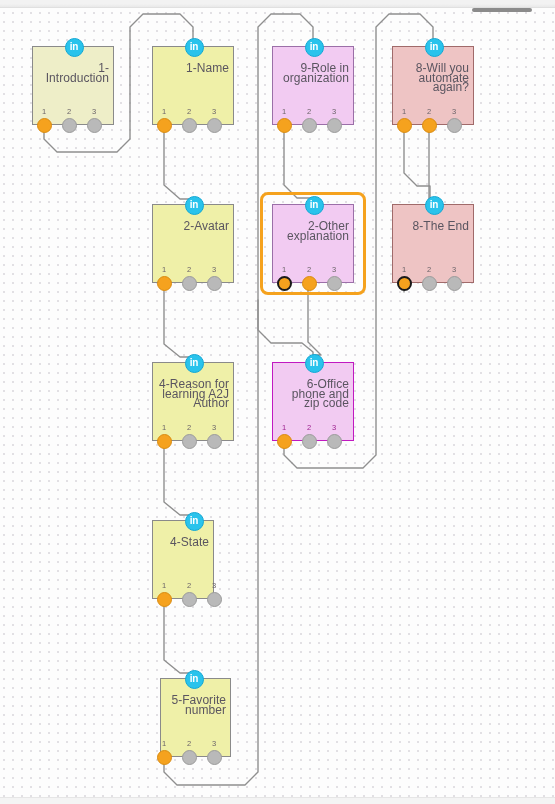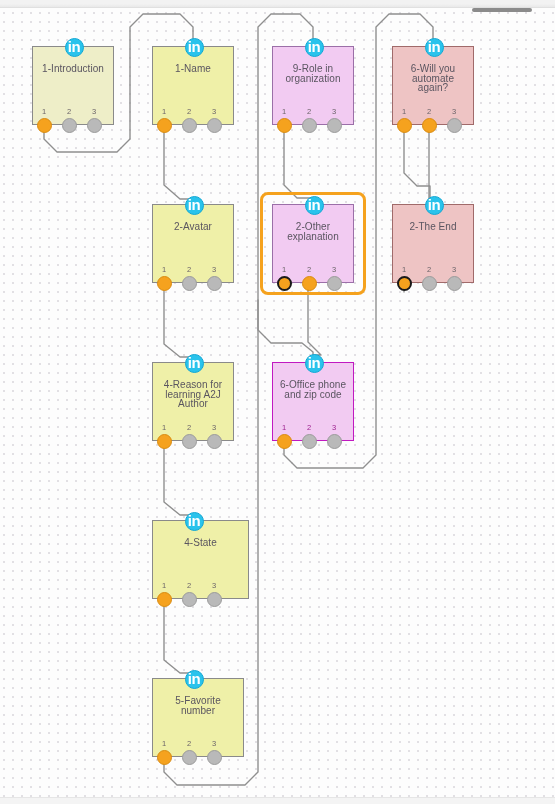--- a/index.html
+++ b/index.html
@@ -62,41 +62,41 @@
   .node {
     position: absolute;
     box-sizing: border-box;
     border: 1.2px solid #8a8a8a;
     z-index: 10;
   }
   .node .title {
     position: absolute;
     left: 4px; right: 4px;
     top: 17px;
-    text-align: center;
-    font-size: 10px;
+    text-align: right;
+    font-size: 12px;
     line-height: 9.5px;
     color: #5a5560;
     letter-spacing: 0.05px;
   }
   .sel-box {
     position: absolute;
     box-sizing: border-box;
     border: 3.5px solid #f5a21e;
     border-radius: 8px;
     z-index: 11;
   }
   .inbadge {
     position: absolute;
     width: 17px; height: 17px;
     border-radius: 50%;
     background: #29c3ec;
     border: 1.2px solid #13a8d4;
     color: #ffffff;
-    font-size: 15px;
+    font-size: 10px;
     line-height: 15px;
     text-align: center;
     font-weight: bold;
     z-index: 20;
     letter-spacing: -0.3px;
   }
   .port {
     position: absolute;
     width: 15px; height: 15px;
     border-radius: 50%;
@@ -165,21 +165,21 @@
         <div class="title">9-Role in organization</div>
       </div>
       <div class="inbadge" style="left: 304.5px; top: 37.5px; background: rgb(41, 195, 236);">in</div>
       <div class="portnum" style="left: 279px; top: 107px;">1</div>
       <div class="port orange" style="left: 276.5px; top: 117.5px;"></div>
       <div class="portnum" style="left: 304px; top: 107px;">2</div>
       <div class="port gray" style="left: 301.5px; top: 117.5px;"></div>
       <div class="portnum" style="left: 329px; top: 107px;">3</div>
       <div class="port gray" style="left: 326.5px; top: 117.5px;"></div>
       <div class="node" style="left: 392px; top: 46px; width: 82px; height: 79px; background: rgb(238, 196, 196); border-color: rgb(160, 106, 106);">
-        <div class="title">6-Will you automate again?</div>
+        <div class="title">8-Will you automate again?</div>
       </div>
       <div class="inbadge" style="left: 424.5px; top: 37.5px; background: rgb(41, 195, 236);">in</div>
       <div class="portnum" style="left: 399px; top: 107px;">1</div>
       <div class="port orange" style="left: 396.5px; top: 117.5px;"></div>
       <div class="portnum" style="left: 424px; top: 107px;">2</div>
       <div class="port orange" style="left: 421.5px; top: 117.5px;"></div>
       <div class="portnum" style="left: 449px; top: 107px;">3</div>
       <div class="port gray" style="left: 446.5px; top: 117.5px;"></div>
       <div class="node" style="left: 152px; top: 204px; width: 82px; height: 79px; background: rgb(239, 240, 168); border-color: rgb(138, 138, 138);">
         <div class="title">2-Avatar</div>
@@ -196,21 +196,21 @@
         <div class="title">2-Other explanation</div>
       </div>
       <div class="inbadge" style="left: 304.5px; top: 195.5px; background: rgb(41, 195, 236);">in</div>
       <div class="portnum" style="left: 279px; top: 265px;">1</div>
       <div class="port orange ringed" style="left: 276.5px; top: 275.5px;"></div>
       <div class="portnum" style="left: 304px; top: 265px;">2</div>
       <div class="port orange" style="left: 301.5px; top: 275.5px;"></div>
       <div class="portnum" style="left: 329px; top: 265px;">3</div>
       <div class="port gray" style="left: 326.5px; top: 275.5px;"></div>
       <div class="node" style="left: 392px; top: 204px; width: 82px; height: 79px; background: rgb(238, 196, 196); border-color: rgb(160, 106, 106);">
-        <div class="title">2-The End</div>
+        <div class="title">8-The End</div>
       </div>
       <div class="inbadge" style="left: 424.5px; top: 195.5px; background: rgb(41, 195, 236);">in</div>
       <div class="portnum" style="left: 399px; top: 265px;">1</div>
       <div class="port orange ringed" style="left: 396.5px; top: 275.5px;"></div>
       <div class="portnum" style="left: 424px; top: 265px;">2</div>
       <div class="port gray" style="left: 421.5px; top: 275.5px;"></div>
       <div class="portnum" style="left: 449px; top: 265px;">3</div>
       <div class="port gray" style="left: 446.5px; top: 275.5px;"></div>
       <div class="node" style="left: 152px; top: 362px; width: 82px; height: 79px; background: rgb(239, 240, 168); border-color: rgb(138, 138, 138);">
         <div class="title">4-Reason for learning A2J Author</div>
@@ -225,31 +225,31 @@
       <div class="node" style="left: 272px; top: 362px; width: 82px; height: 79px; background: rgb(242, 203, 242); border-color: rgb(193, 25, 193);">
         <div class="title">6-Office phone and zip code</div>
       </div>
       <div class="inbadge" style="left: 304.5px; top: 353.5px; background: rgb(41, 195, 236);">in</div>
       <div class="portnum mag" style="left: 279px; top: 423px;">1</div>
       <div class="port orange" style="left: 276.5px; top: 433.5px;"></div>
       <div class="portnum mag" style="left: 304px; top: 423px;">2</div>
       <div class="port gray" style="left: 301.5px; top: 433.5px;"></div>
       <div class="portnum mag" style="left: 329px; top: 423px;">3</div>
       <div class="port gray" style="left: 326.5px; top: 433.5px;"></div>
-      <div class="node" style="left: 152px; top: 520px; width: 97px; height: 79px; background: rgb(239, 240, 168); border-color: rgb(138, 138, 138);">
+      <div class="node" style="left: 152px; top: 520px; width: 62px; height: 79px; background: rgb(239, 240, 168); border-color: rgb(138, 138, 138);">
         <div class="title">4-State</div>
       </div>
       <div class="inbadge" style="left: 184.5px; top: 511.5px; background: rgb(41, 195, 236);">in</div>
       <div class="portnum" style="left: 159px; top: 581px;">1</div>
       <div class="port orange" style="left: 156.5px; top: 591.5px;"></div>
       <div class="portnum" style="left: 184px; top: 581px;">2</div>
       <div class="port gray" style="left: 181.5px; top: 591.5px;"></div>
       <div class="portnum" style="left: 209px; top: 581px;">3</div>
       <div class="port gray" style="left: 206.5px; top: 591.5px;"></div>
-      <div class="node" style="left: 152px; top: 678px; width: 92px; height: 79px; background: rgb(239, 240, 168); border-color: rgb(138, 138, 138);">
+      <div class="node" style="left: 160px; top: 678px; width: 71px; height: 79px; background: rgb(239, 240, 168); border-color: rgb(138, 138, 138);">
         <div class="title">5-Favorite number</div>
       </div>
       <div class="inbadge" style="left: 184.5px; top: 669.5px; background: rgb(41, 195, 236);">in</div>
       <div class="portnum" style="left: 159px; top: 739px;">1</div>
       <div class="port orange" style="left: 156.5px; top: 749.5px;"></div>
       <div class="portnum" style="left: 184px; top: 739px;">2</div>
       <div class="port gray" style="left: 181.5px; top: 749.5px;"></div>
       <div class="portnum" style="left: 209px; top: 739px;">3</div>
       <div class="port gray" style="left: 206.5px; top: 749.5px;"></div>
     </div>

